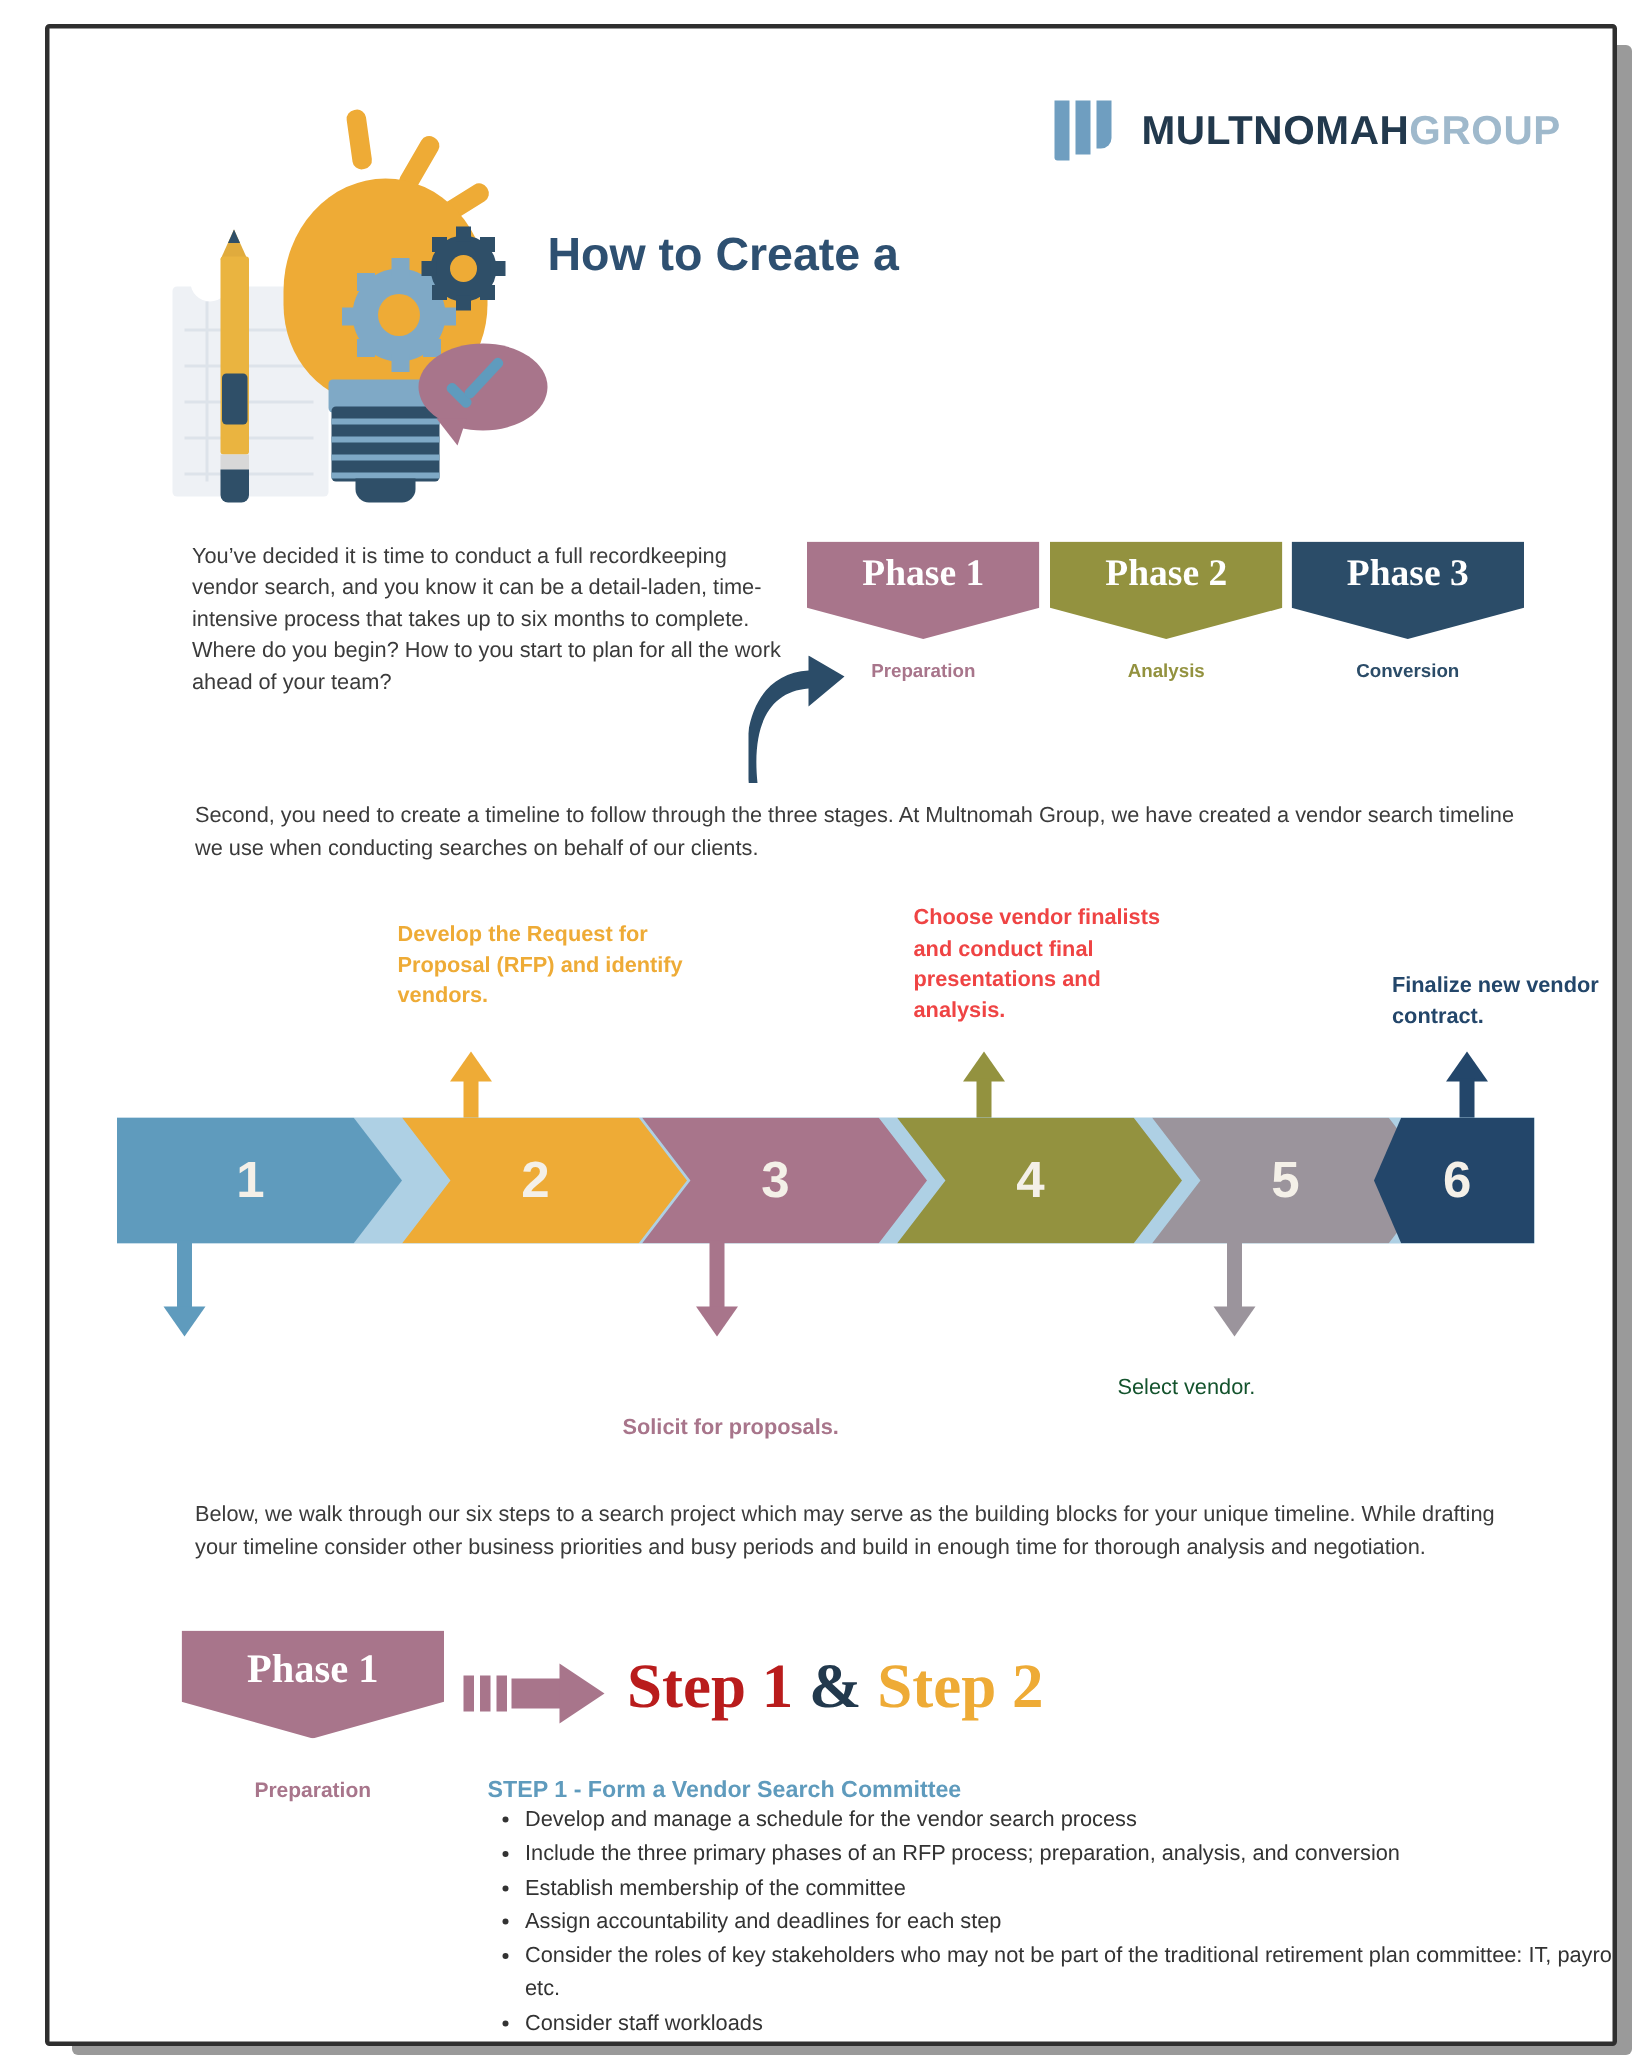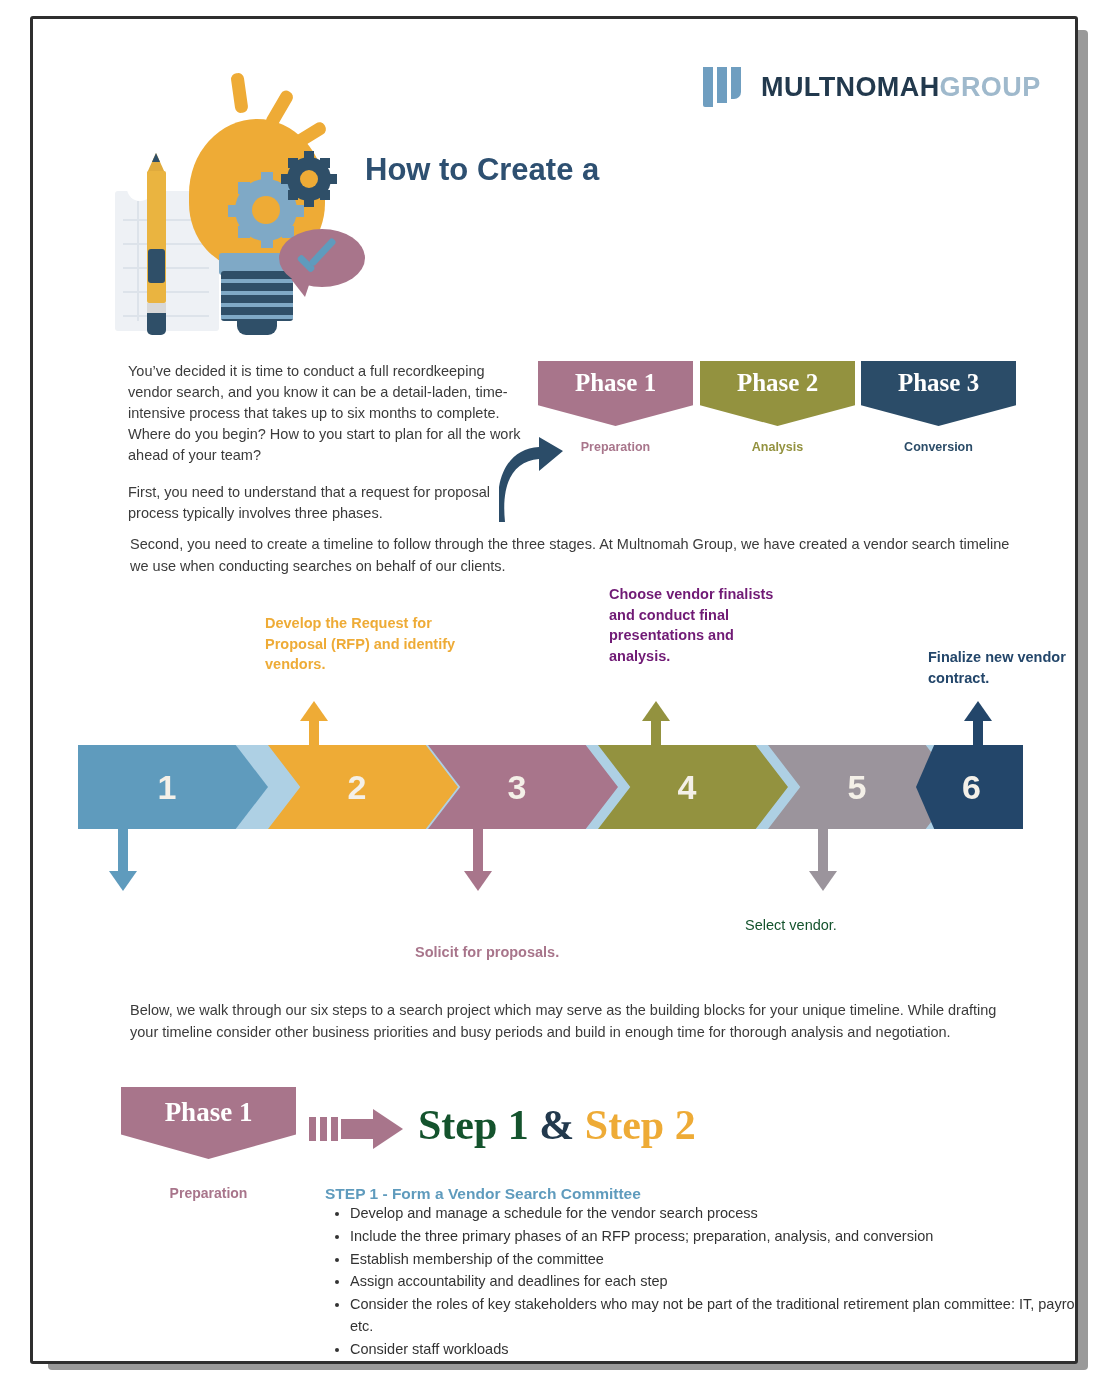--- a/index.html
+++ b/index.html
@@ -116,21 +116,21 @@
     display:flex;align-items:flex-start;justify-content:center;padding-top:10px;box-sizing:border-box;
     font-family:"Liberation Serif", serif;font-weight:bold;font-size:27px;color:#fff;}
   .p1-big .cap{margin-top:26px;text-align:center;font-size:14px;font-weight:bold;color:#a8758b;}
   .block-arrow{position:absolute;left:276px;top:1090px;width:100px;height:40px;}
   .block-arrow .tk{position:absolute;top:8px;width:7px;height:24px;background:#a8758b;}
   .block-arrow .bar{position:absolute;left:32px;top:10px;width:38px;height:20px;background:#a8758b;}
   .block-arrow .hd{position:absolute;left:64px;top:0;width:0;height:0;
     border-top:20px solid transparent;border-bottom:20px solid transparent;border-left:30px solid #a8758b;}
   .steps-head{position:absolute;left:385px;top:1082px;font-size:42px;font-weight:bold;
     font-family:"Liberation Serif", serif;white-space:nowrap;}
-  .steps-head .s1{color:#14532d;}
+  .steps-head .s1{color:#b91c1c;}
   .steps-head .amp{color:#22394d;}
   .steps-head .s2{color:#eeab36;}
 
   .step1-title{position:absolute;left:292px;top:1166px;font-size:15.5px;font-weight:bold;color:#5f9bbd;}
   ul.bullets{position:absolute;left:292px;top:1184px;width:748px;margin:0;padding:0 0 0 25px;
     font-size:14.5px;line-height:1.5;color:#333;}
   ul.bullets li{margin:0 0 1px 0;}
 </style>
 </head>
 <body>
@@ -209,21 +209,20 @@
             <i></i>
           </div>
       </div>
 
       <div class="title">
         <div>How to Create a</div>
       </div>
 
       <div class="p-intro">
         <p>You’ve decided it is time to conduct a full recordkeeping vendor search, and you know it can be a detail-laden, time-intensive process that takes up to six months to complete. Where do you begin? How to you start to plan for all the work ahead of your team?</p>
-        <p>First, you need to understand that a request for proposal process typically involves three phases.</p>
       </div>
 
       <div class="phase" style="left:505px;top:342px;--c:#a8758b">
         <div class="flag">Phase 1</div>
         <div class="cap">Preparation</div>
       </div>
       <div class="phase" style="left:667px;top:342px;--c:#93923f">
         <div class="flag">Phase 2</div>
         <div class="cap">Analysis</div>
       </div>
@@ -232,21 +231,21 @@
         <div class="cap">Conversion</div>
       </div>
 
       <svg class="curve-arrow" viewBox="0 0 70 85">
         <path d="M6 85 C2 46 14 24 40 22 L40 34 L64 14 L40 0 L40 10 C8 12 -6 42 0 85 Z" fill="#2b4c68"></path>
       </svg>
 
       <p class="p-second">Second, you need to create a timeline to follow through the three stages. At Multnomah Group, we have created a vendor search timeline we use when conducting searches on behalf of our clients.</p>
 
       <div class="step-label" style="left:232px;top:594px;width:200px;color:#eeab36;">Develop the Request for Proposal (RFP) and identify vendors.</div>
-      <div class="step-label" style="left:576px;top:565px;width:190px;color:#701a75;">Choose vendor finalists and conduct final presentations and analysis.</div>
+      <div class="step-label" style="left:576px;top:583px;width:190px;color:#ef4444;">Choose vendor finalists and conduct final presentations and analysis.</div>
       <div class="step-label" style="left:895px;top:628px;width:160px;color:#23466a;">Finalize new vendor contract.</div>
 
       <div class="up-arrow" style="left:256px;top:682px;width:50px;height:50px;--c:#eeab36">
         <div class="head"></div>
           <div class="stem" style="top:18px;height:34px;"></div>
       </div>
       <div class="up-arrow" style="left:598px;top:682px;width:50px;height:50px;--c:#93923f">
         <div class="head"></div>
           <div class="stem" style="top:18px;height:34px;"></div>
       </div>

